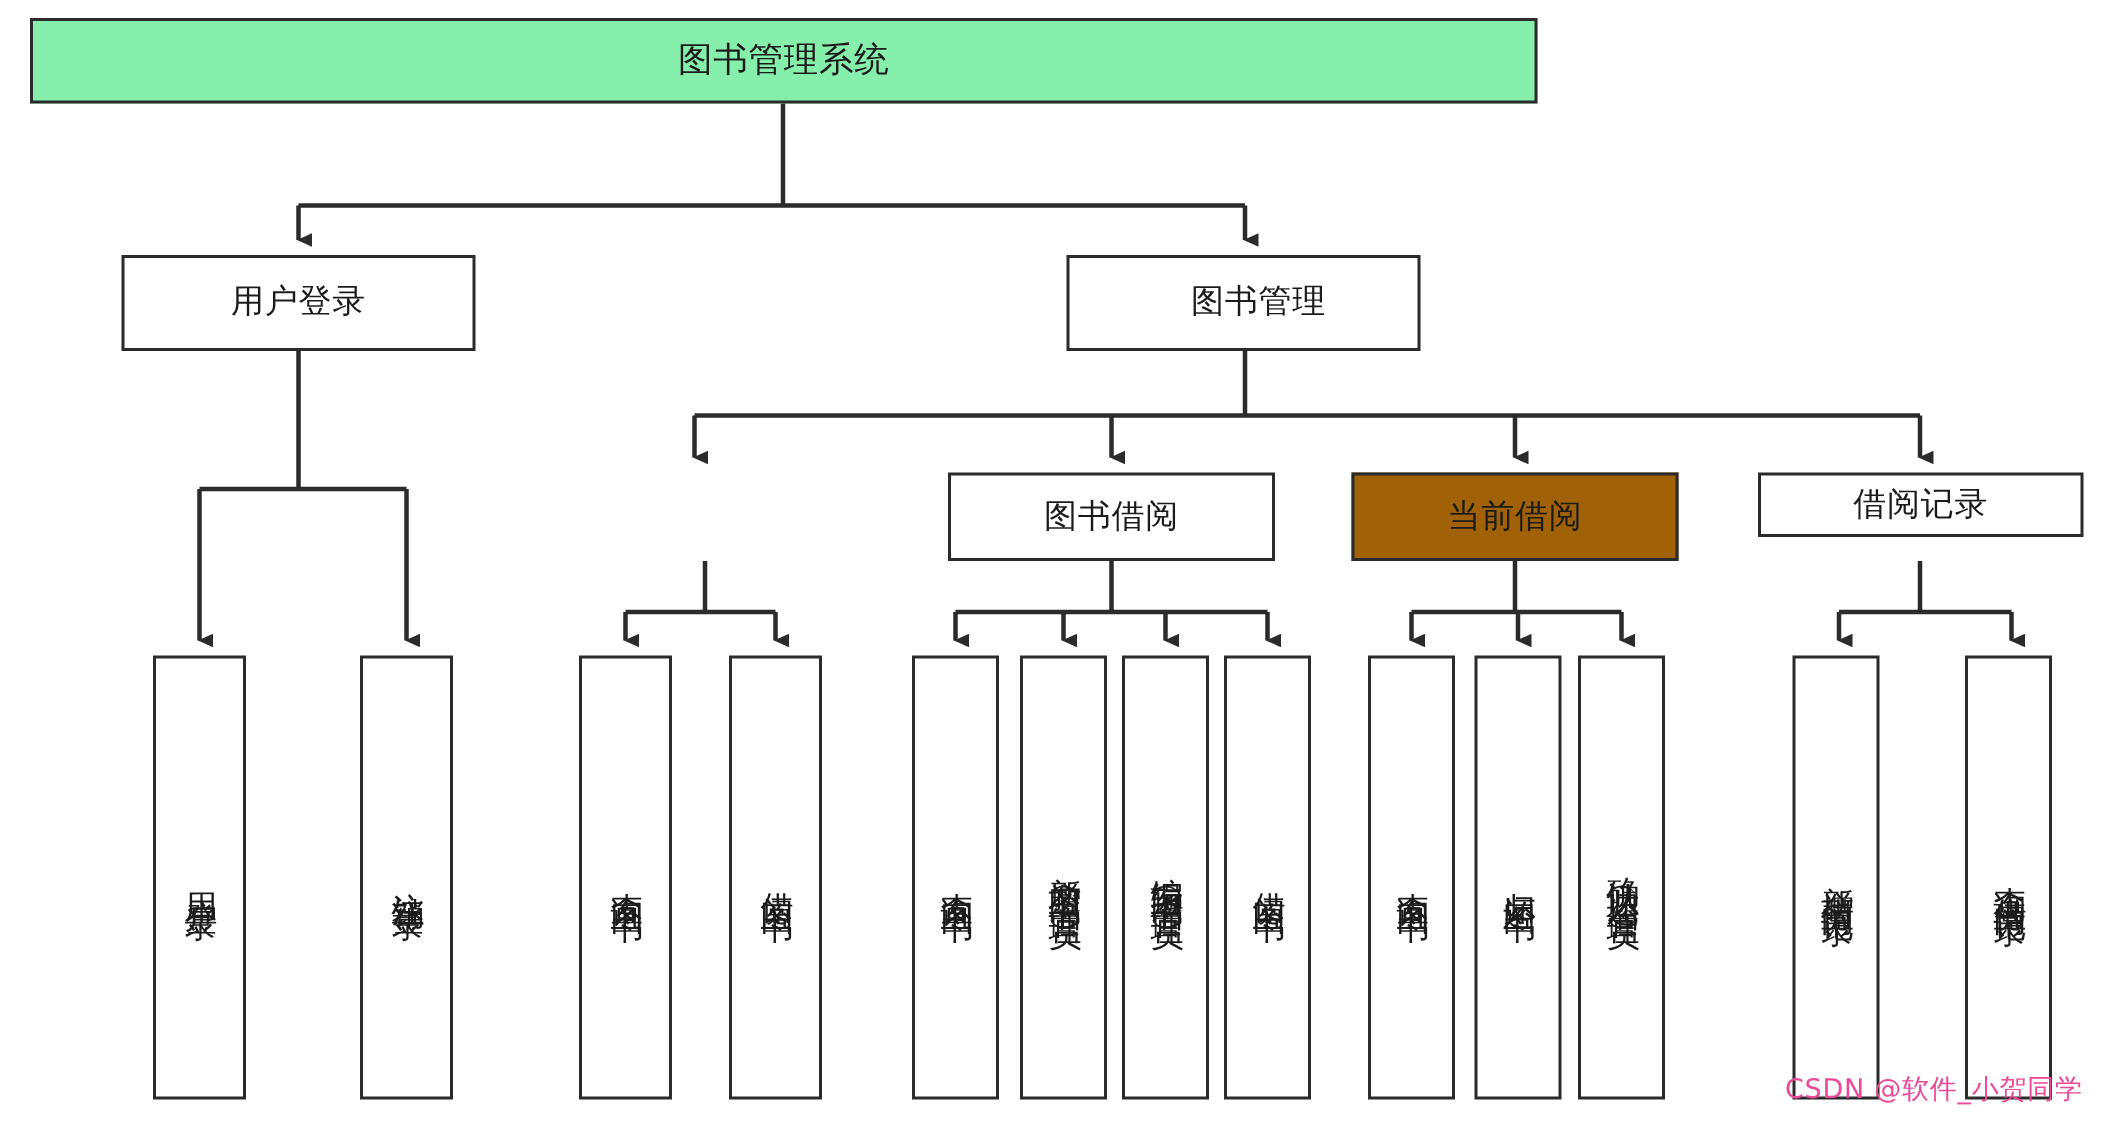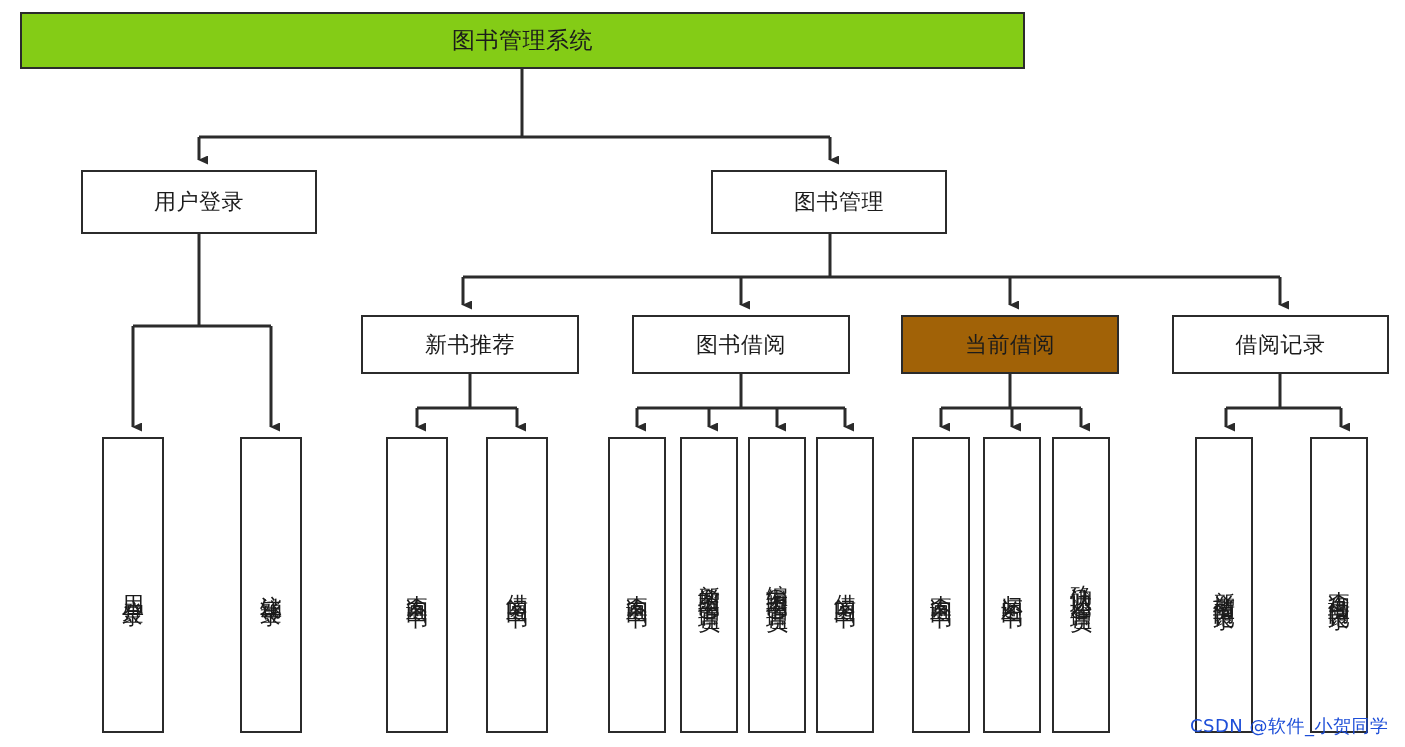--- a/index.html
+++ b/index.html
@@ -122,41 +122,38 @@
       <path d="M1012,408 L1012,427" marker-end="url(#arrowhead)"></path>
       <path d="M1081,408 L1081,427" marker-end="url(#arrowhead)"></path>
 
       <path d="M1280,374 L1280,408"></path>
       <path d="M1226,408 L1341,408"></path>
       <path d="M1226,408 L1226,427" marker-end="url(#arrowhead)"></path>
       <path d="M1341,408 L1341,427" marker-end="url(#arrowhead)"></path>
     </g>
   </svg>
 
-  <div class="node h root" style="left: 20px; top: 12px; width: 1005px; height: 57px; border-color: rgb(43, 43, 43); background: #84cc16;">
+  <div class="node h root" style="left: 20px; top: 12px; width: 1005px; height: 57px; border-color: rgb(43, 43, 43); background: #86efac;">
     <span class="node-label" style="color: rgb(27, 27, 27);">图书管理系统</span>
   </div>
 
   <div class="node h" style="left: 81px; top: 170px; width: 236px; height: 64px; border-color: rgb(43, 43, 43); background: rgb(255, 255, 255);">
     <span class="node-label" style="color: rgb(27, 27, 27);">用户登录</span>
   </div>
   <div class="node h" style="left: 711px; top: 170px; width: 236px; height: 64px; border-color: rgb(43, 43, 43); background: rgb(255, 255, 255); padding-left: 20px;">
     <span class="node-label" style="color: rgb(27, 27, 27);">图书管理</span>
   </div>
 
-  <div class="node h" style="left: 361px; top: 315px; width: 218px; height: 59px; border-color: rgb(43, 43, 43); background: rgb(255, 255, 255);">
-    <span class="node-label" style="color: rgb(27, 27, 27);">新书推荐</span>
-  </div>
   <div class="node h" style="left: 632px; top: 315px; width: 218px; height: 59px; border-color: rgb(43, 43, 43); background: rgb(255, 255, 255);">
     <span class="node-label" style="color: rgb(27, 27, 27);">图书借阅</span>
   </div>
   <div class="node h" style="left: 901px; top: 315px; width: 218px; height: 59px; border-color: rgb(43, 43, 43); background: #a16207;">
     <span class="node-label" style="color: rgb(27, 27, 27);">当前借阅</span>
   </div>
-  <div class="node h" style="left: 1172px; top: 315px; width: 217px; height: 59px; border-color: rgb(43, 43, 43); background: rgb(255, 255, 255);">
+  <div class="node h" style="left: 1172px; top: 315px; width: 217px; height: 43px; border-color: rgb(43, 43, 43); background: rgb(255, 255, 255);">
     <span class="node-label" style="color: rgb(27, 27, 27);">借阅记录</span>
   </div>
 
   <div class="node v" style="left: 102px; top: 437px; width: 62px; height: 296px; border-color: rgb(43, 43, 43); background: rgb(255, 255, 255);">
     <span class="node-label" style="color: rgb(27, 27, 27);">用户登录</span>
   </div>
   <div class="node v" style="left: 240px; top: 437px; width: 62px; height: 296px; border-color: rgb(43, 43, 43); background: rgb(255, 255, 255);">
     <span class="node-label" style="color: rgb(27, 27, 27);">注销登录</span>
   </div>
   <div class="node v" style="left: 386px; top: 437px; width: 62px; height: 296px; border-color: rgb(43, 43, 43); background: rgb(255, 255, 255);">
@@ -186,15 +183,15 @@
   <div class="node v" style="left: 1052px; top: 437px; width: 58px; height: 296px; border-color: rgb(43, 43, 43); background: rgb(255, 255, 255);">
     <span class="node-label" style="color: rgb(27, 27, 27);">确认归还（管理员）</span>
   </div>
   <div class="node v" style="left: 1195px; top: 437px; width: 58px; height: 296px; border-color: rgb(43, 43, 43); background: rgb(255, 255, 255);">
     <span class="node-label" style="color: rgb(27, 27, 27);">新增借阅记录</span>
   </div>
   <div class="node v" style="left: 1310px; top: 437px; width: 58px; height: 296px; border-color: rgb(43, 43, 43); background: rgb(255, 255, 255);">
     <span class="node-label" style="color: rgb(27, 27, 27);">查询借阅记录</span>
   </div>
 
-  <div class="watermark" style="left: 1190px; top: 714px; color: #1d4ed8;">CSDN @软件_小贺同学</div>
+  <div class="watermark" style="left: 1190px; top: 714px; color: #ec4899;">CSDN @软件_小贺同学</div>
 
 </div>
 
 </body></html>

